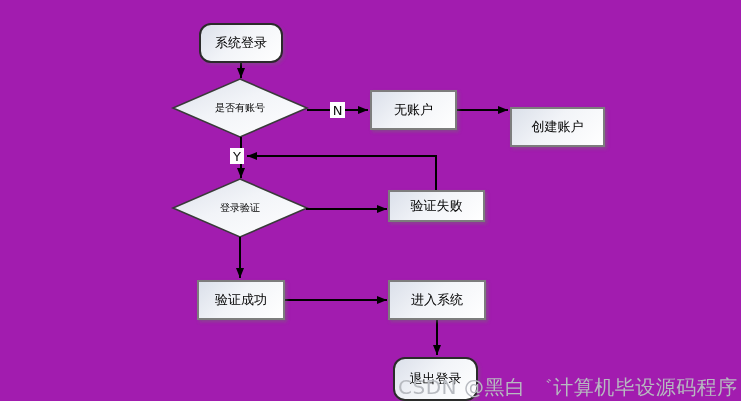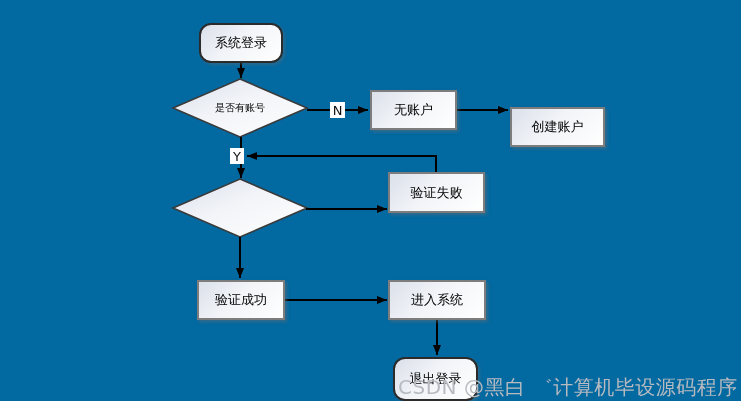--- a/index.html
+++ b/index.html
@@ -1,17 +1,17 @@
 <!DOCTYPE html>
 <html><head>
 <meta charset="utf-8">
 <style>
   html,body{margin:0;padding:0;background:#ffffff;}
   .stage{
-    position:relative;width:741px;height:401px;background:#0369a1;overflow:hidden;
+    position:relative;width:741px;height:401px;background:#a21caf;overflow:hidden;
     font-family:"DejaVu Sans","Liberation Sans",sans-serif;
   }
   .edges{position:absolute;left:0;top:0;width:741px;height:401px;}
   .node{
     position:absolute;display:flex;align-items:center;justify-content:center;
     font-size:13px;color:#000;background:linear-gradient(135deg,#dbe0ea 0%,#f2f4f8 45%,#ffffff 100%);
     box-sizing:border-box;text-align:center;
   }
   .process{
     border:2px solid #7d7d7d;
@@ -74,22 +74,25 @@
   </div>
 
   <div class="node process" style="left:370px;top:90px;width:87px;height:40px;">
     <span>无账户</span>
   </div>
 
   <div class="node process" style="left:510px;top:90px;width:95px;height:40px;margin-top:17px;">
     <span>创建账户</span>
   </div>
 
+  <div class="decision-label" style="left:173px;top:179px;width:134px;height:58px;">
+    <span>登录验证</span>
+  </div>
 
-  <div class="node process" style="left:388px;top:172px;width:97px;height:41px;">
+  <div class="node process" style="left:388px;top:190px;width:97px;height:32px;">
     <span>验证失败</span>
   </div>
 
   <div class="node process" style="left:388px;top:280px;width:98px;height:40px;">
     <span>进入系统</span>
   </div>
 
   <div class="node process" style="left:197px;top:280px;width:88px;height:40px;">
     <span>验证成功</span>
   </div>

